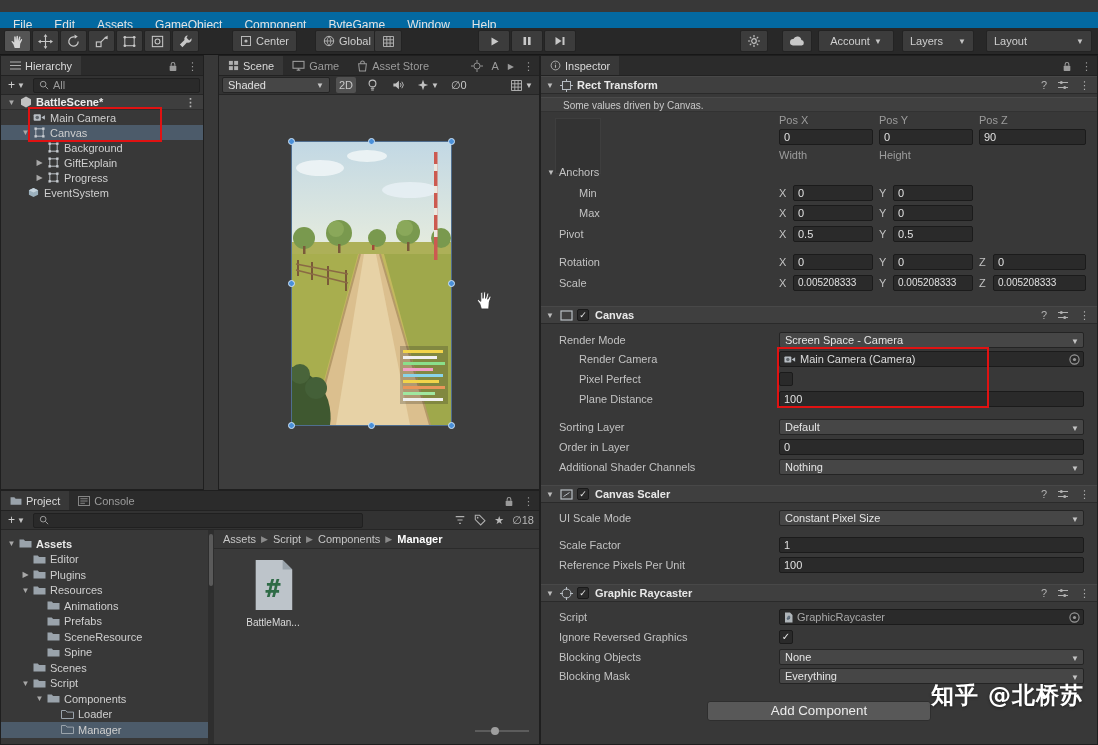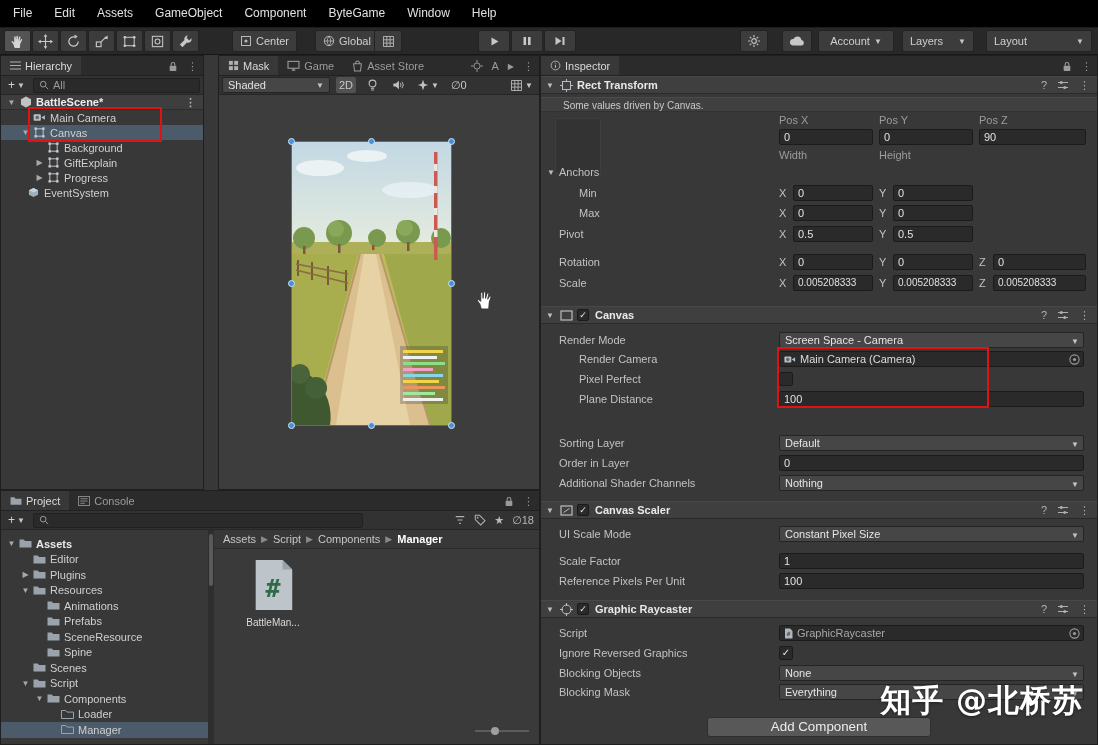--- a/index.html
+++ b/index.html
@@ -2,21 +2,21 @@
 <html style="--sel: #4c5b6a; --handle: #4a90d9; --red: #e01212;"><head>
 <meta charset="utf-8">
 <style>
   *{box-sizing:border-box;margin:0;padding:0}
   html,body{overflow:hidden}
   body{width:1098px;height:745px;background:#383838;font-family:"Liberation Sans",sans-serif;
        font-size:11px;color:#d2d2d2;position:relative;user-select:none}
   :root{--sel:#4c5b6a;--handle:#4a90d9;--red:#e01212}
 
   
-  .menu-bar{position:absolute;left:0;top:0;width:1098px;height:28px;background:#000000;
+  .menu-bar{position:absolute;left:0;top:12px;width:1098px;height:28px;background:#0369a1;
             border-bottom:1px solid #1d1d1d;display:flex;align-items:center;padding-left:2px;
             font-size:12px;color:#e2e2e2;z-index:3}
   .menu-item{padding:0 11px;line-height:27px;cursor:default}
 
   
   .toolbar{position:absolute;left:0;top:28px;width:1098px;height:27px;background:#282828;
            border-bottom:1px solid #171717;z-index:3}
   .tbtn{position:absolute;top:2px;height:22px;background:#3c3c3c;border:1px solid #232323;
         border-radius:2px;display:flex;align-items:center;justify-content:center;gap:4px;color:#cfcfcf}
   .tbtn.active{background:#545454}
@@ -128,21 +128,21 @@
         padding:0 16px 0 4px;color:#dcdcdc;white-space:nowrap;overflow:hidden}
   .objf .picker{position:absolute;right:2px;top:1px}
   .mini-btn{position:absolute;top:1px;width:22px;height:15px;border:1px solid #4a7aa0;border-radius:2px;
             color:#7fa8d2;font-size:9px;display:flex;align-items:center;justify-content:center;background:#2e3640}
   .anchor-preview{position:absolute;left:14px;top:42px;width:46px;height:56px;background:#333;
                   border:1px solid #3e3e3e;z-index:0}
   .add-comp{margin:14px auto 0;display:block;width:224px;height:20px;background:#585858;
             border:1px solid #2e2e2e;border-radius:3px;color:#ececec;text-align:center;line-height:18px}
 
   .red-box{position:absolute;border:2px solid var(--red);pointer-events:none;z-index:6}
-  .watermark{position:absolute;right:14px;top:680px;font-size:31px;font-weight:bold;color:#fff;
+  .watermark{position:absolute;right:14px;top:680px;font-size:23px;font-weight:bold;color:#fff;
              z-index:9;letter-spacing:1px;text-shadow:0 1px 3px rgba(0,0,0,.45);
              font-family:"DejaVu Sans",sans-serif}
   svg{display:block}
 </style>
 </head>
 <body>
 
 <div class="app">
 
   <div class="menu-bar">
@@ -429,21 +429,21 @@
     <div class="tab-bar">
       <div class="tab active">
         <span>
             <svg width="11" height="11" viewBox="0 0 12 12">
               <rect x="1" y="1" width="4.3" height="4.3" fill="#b0b0b0"></rect>
               <rect x="6.7" y="1" width="4.3" height="4.3" fill="#b0b0b0"></rect>
               <rect x="1" y="6.7" width="4.3" height="4.3" fill="#b0b0b0"></rect>
               <rect x="6.7" y="6.7" width="4.3" height="4.3" fill="#b0b0b0"></rect>
             </svg>
           </span>
-        <span>Mask</span>
+        <span>Scene</span>
       </div>
       <div class="tab">
         <span>
             <svg width="13" height="11" viewBox="0 0 14 12">
               <rect x="1" y="1.5" width="12" height="7.5" fill="none" stroke="#9a9a9a" stroke-width="1.2"></rect>
               <path d="M5 11h4M7 9v2" stroke="#9a9a9a" stroke-width="1.2"></path>
             </svg>
           </span>
         <span>Game</span>
       </div>
@@ -958,21 +958,21 @@
         </span>
       </div>
       <div class="irow" style="height:20px">
         <span class="lab lab2">Pixel Perfect</span>
         <span class="cb"></span>
       </div>
       <div class="irow" style="height:20px">
         <span class="lab lab2">Plane Distance</span>
         <span class="tfield">100</span>
       </div>
-      <div class="irow" style="margin-top:24px;height:20px">
+      <div class="irow" style="margin-top:8px;height:20px">
         <span class="lab">Sorting Layer</span>
         <span class="dd"><span>Default</span><span class="caret">▼</span></span>
       </div>
       <div class="irow" style="height:20px">
         <span class="lab">Order in Layer</span>
         <span class="tfield">0</span>
       </div>
       <div class="irow" style="height:19px">
         <span class="lab">Additional Shader Channels</span>
         <span class="dd"><span>Nothing</span><span class="caret">▼</span></span>

